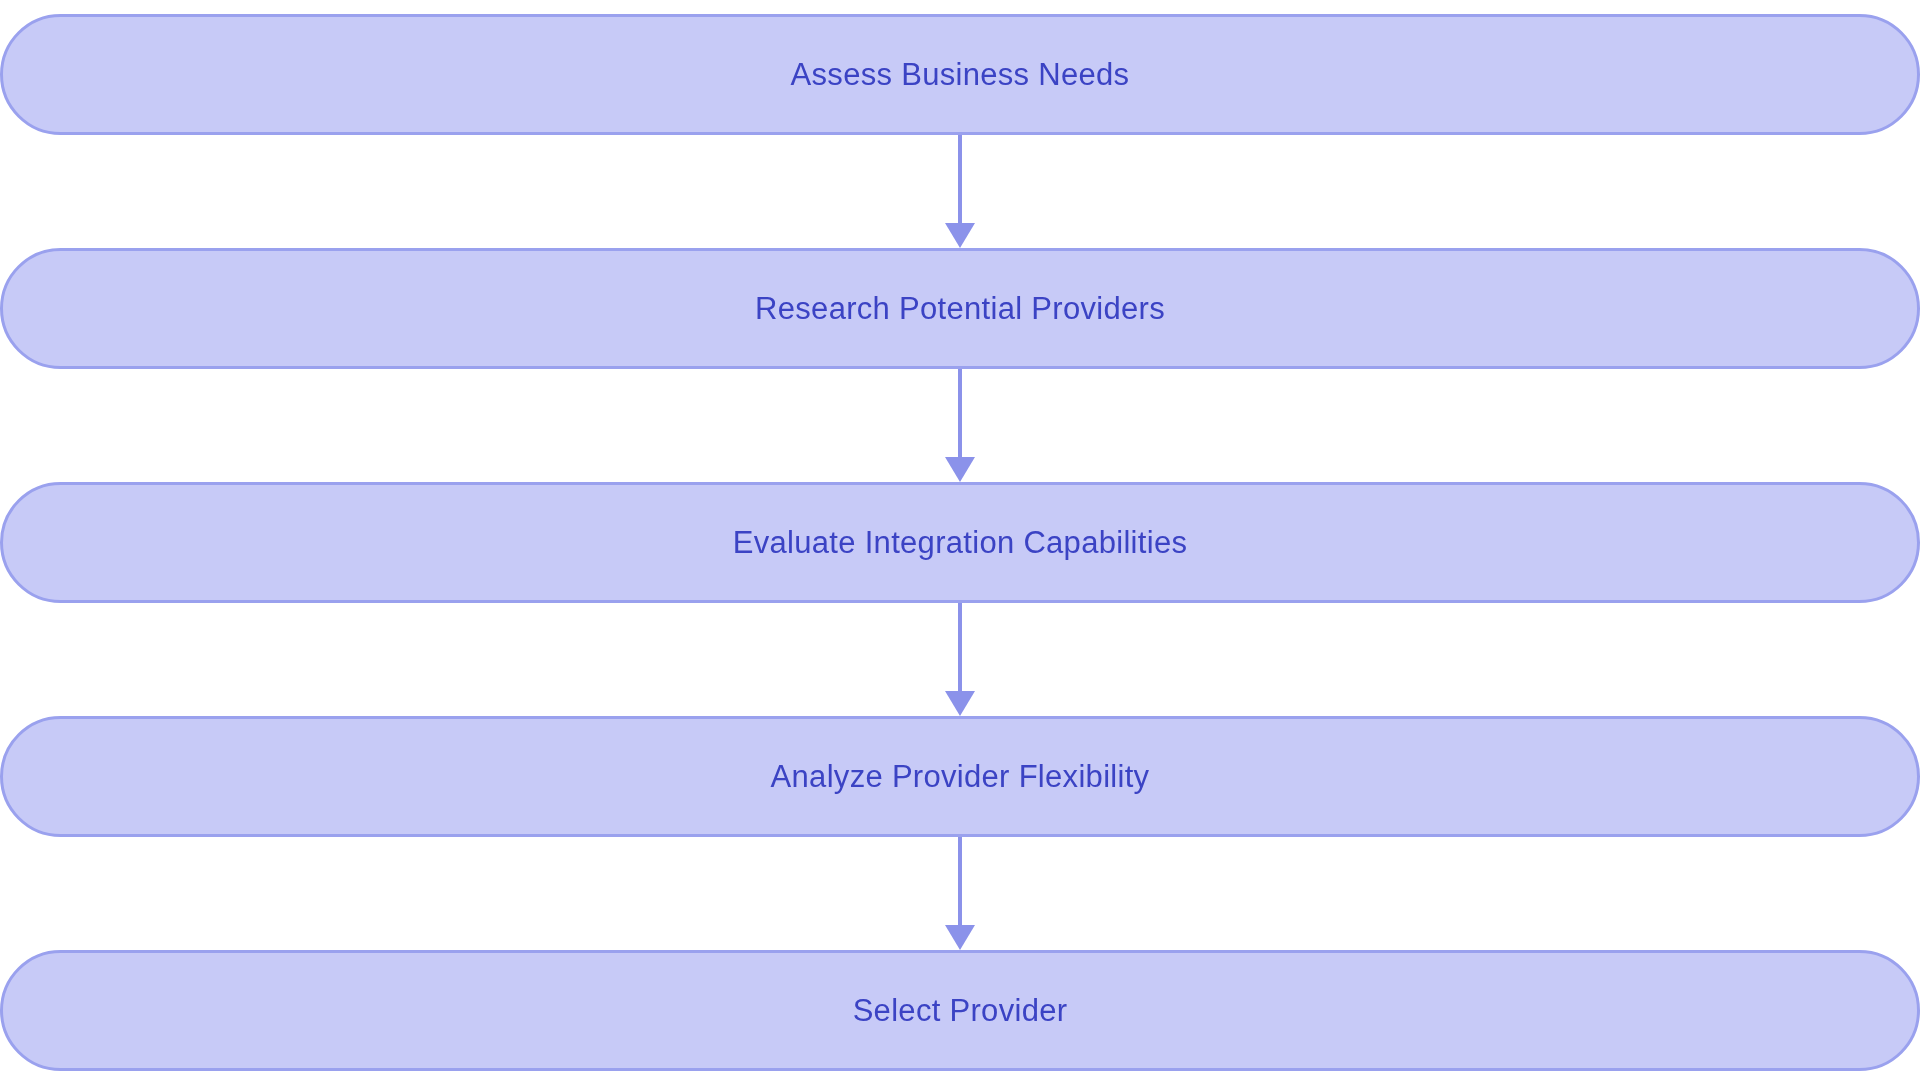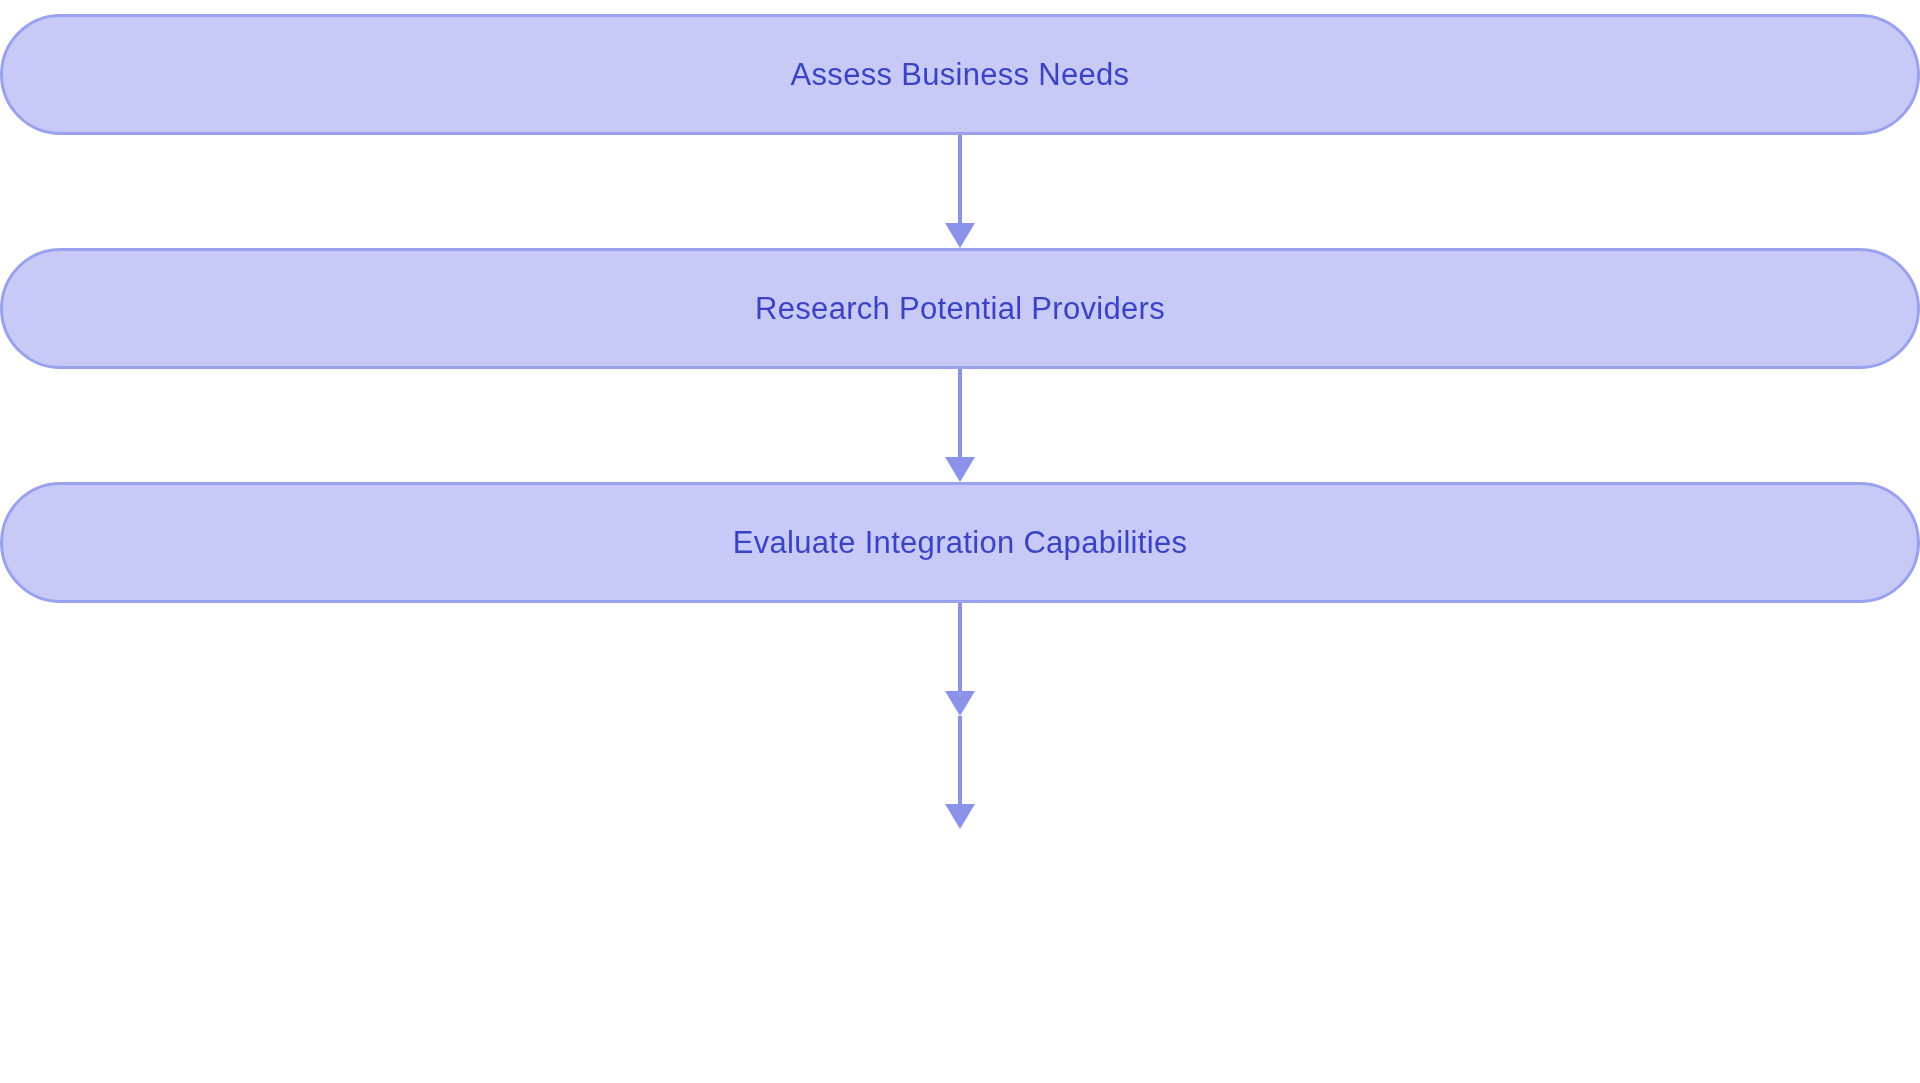--- a/index.html
+++ b/index.html
@@ -86,20 +86,26 @@
 
   <div class="flow-node">
     <span class="node-label">Evaluate Integration Capabilities</span>
   </div>
 
   <div class="connector">
     <div class="connector-line"></div>
     <div class="connector-arrowhead"></div>
   </div>
 
+  <div class="flow-node">
+    <span class="node-label">Analyze Provider Flexibility</span>
+  </div>
 
   <div class="connector">
     <div class="connector-line"></div>
     <div class="connector-arrowhead"></div>
   </div>
 
+  <div class="flow-node">
+    <span class="node-label">Select Provider</span>
+  </div>
 
 </div>
 
 </body></html>

